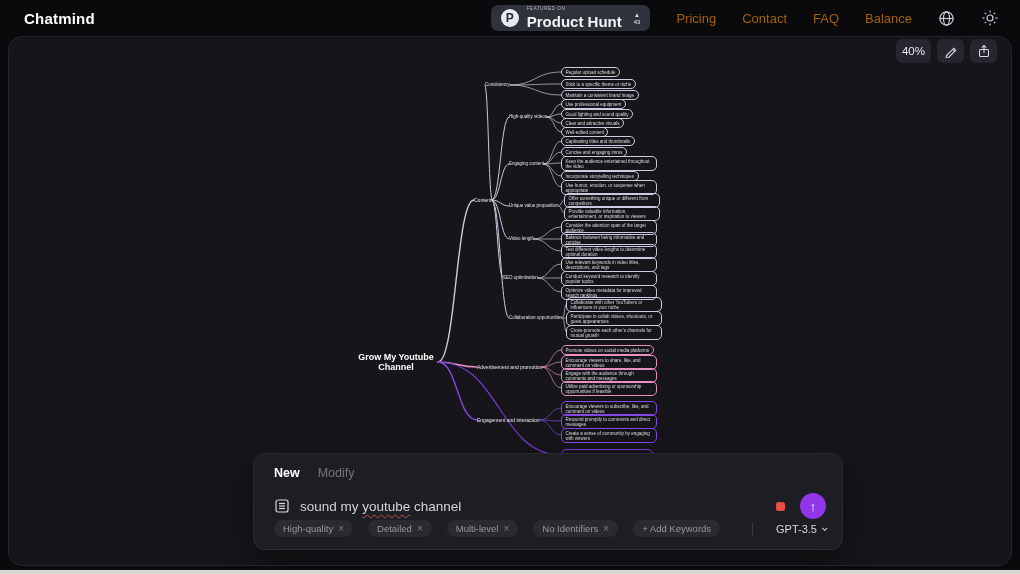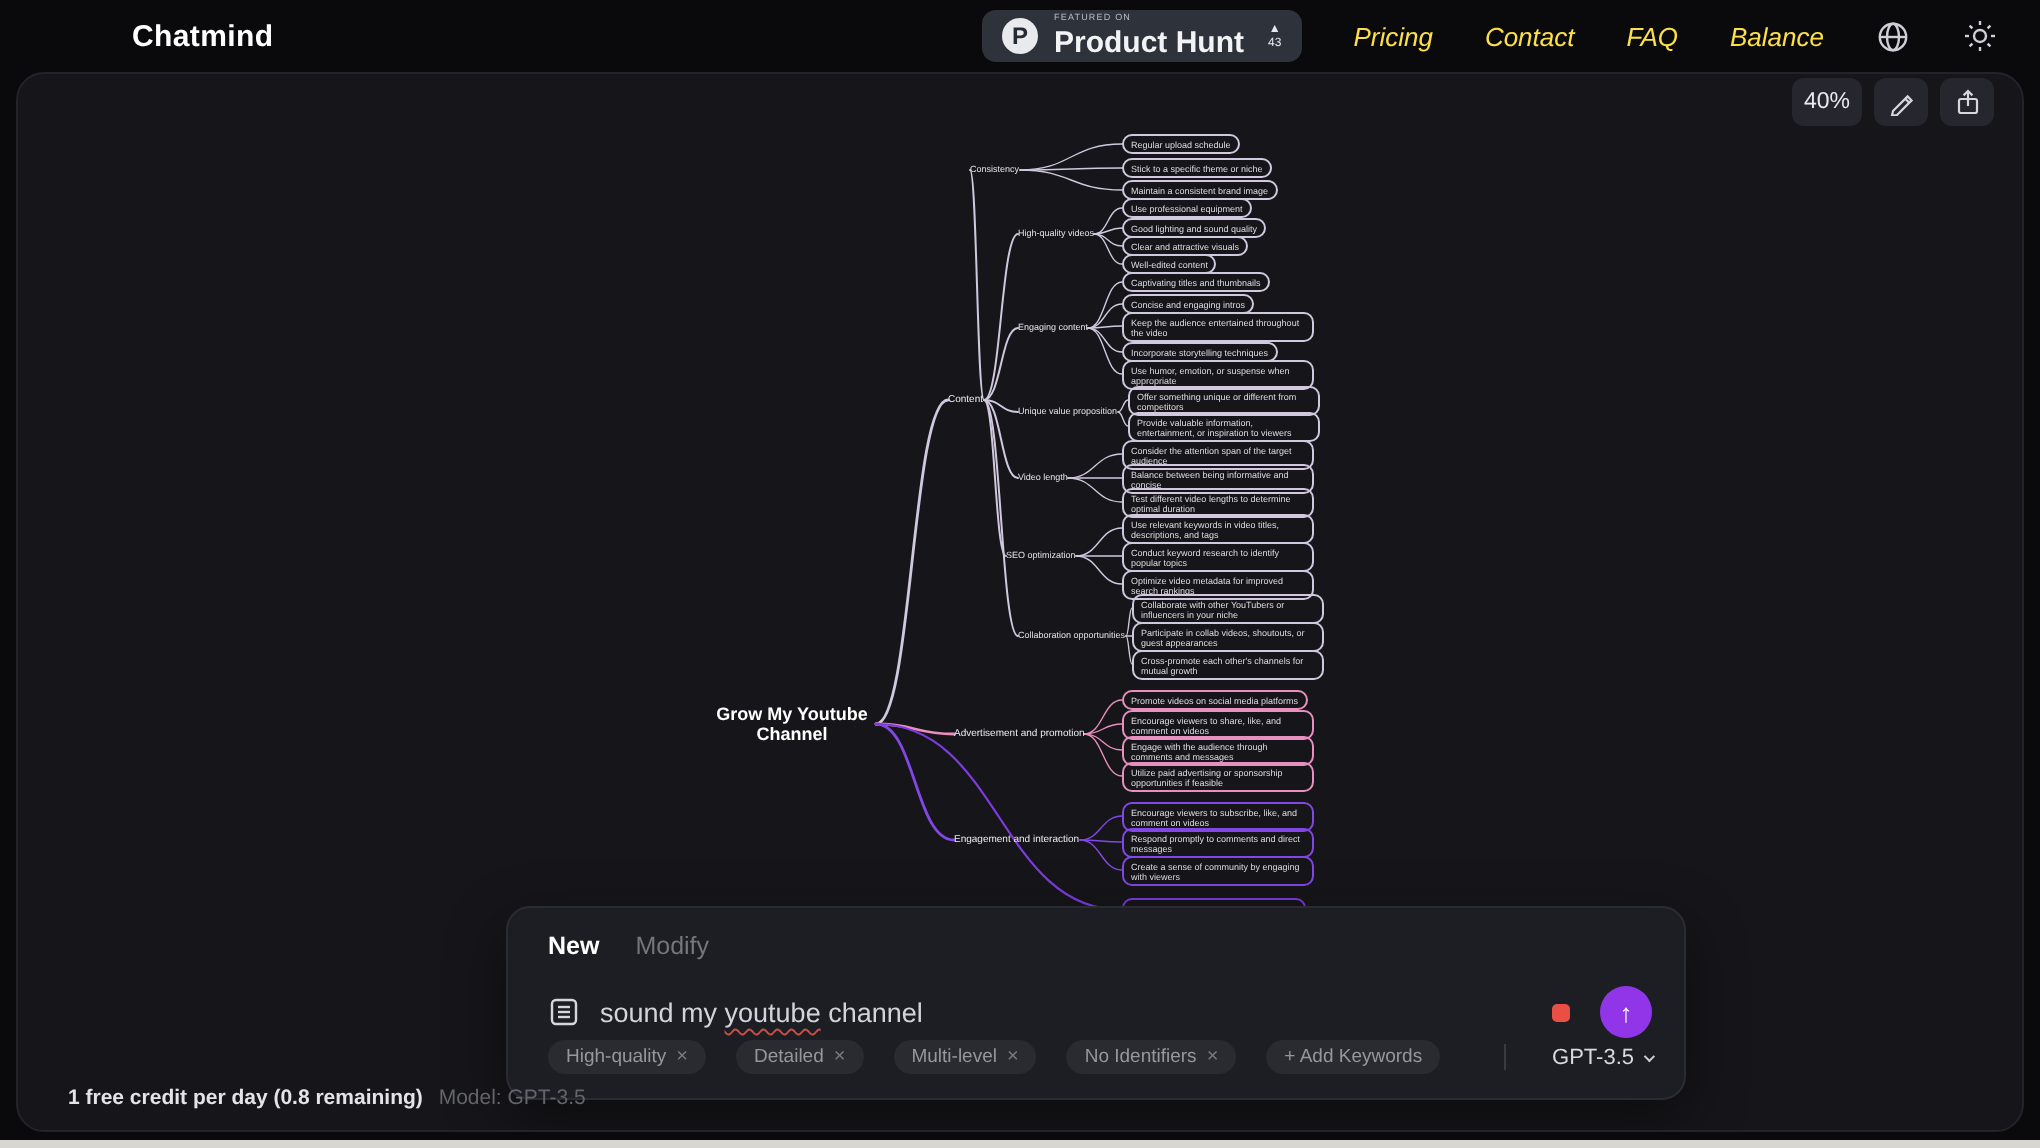--- a/index.html
+++ b/index.html
@@ -1,30 +1,30 @@
 <!DOCTYPE html>
 <html><head>
 <meta charset="utf-8">
 <style>
   * { margin:0; padding:0; box-sizing:border-box; }
   html,body { width:1020px; height:574px; overflow:hidden; }
   body { background:#0a0a0d; font-family:"Liberation Sans", sans-serif; position:relative; }
 
   
-  .header { position:absolute; top:0; left:0; right:0; height:36px; display:flex; align-items:center; justify-content:space-between; padding:0 22px 0 24px;margin-left:42px; }
+  .header { position:absolute; top:0; left:0; right:0; height:36px; display:flex; align-items:center; justify-content:space-between; padding:0 22px 0 24px; }
   .logo { color:#ffffff; font-weight:bold; font-size:15px; letter-spacing:.2px; }
   .header-right { display:flex; align-items:center; gap:26px; }
   .ph-badge { display:flex; align-items:center; gap:8px; background:#2e323a; border-radius:7px; height:26px; padding:0 10px; cursor:pointer; }
   .ph-logo { width:18px; height:18px; border-radius:50%; background:#e9eaee; color:#242a33; font-weight:bold; font-size:12px; display:flex; align-items:center; justify-content:center; }
   .ph-text { display:flex; flex-direction:column; line-height:1; }
   .ph-featured { font-size:4.5px; letter-spacing:.6px; color:#b9bcc4; text-transform:uppercase; margin-bottom:2px; }
   .ph-name { font-size:15px; font-weight:bold; color:#f2f3f5; }
   .ph-votes { display:flex; flex-direction:column; align-items:center; line-height:1; color:#e8e9ec; margin-left:4px; }
   .ph-votes .tri { font-size:6px; } .ph-votes .num { font-size:6px; margin-top:1px; }
-  .nav-link { color:#fde047; font-size:13px; cursor:pointer;font-style:italic; }
+  .nav-link { color:#a16207; font-size:13px; cursor:pointer; }
   .hicon { width:17px; height:17px; display:flex; align-items:center; justify-content:center; cursor:pointer; }
 
   
   .canvas { position:absolute; left:8px; top:36px; width:1004px; height:530px; background:#16161a; border:1px solid #232329; border-radius:14px; overflow:hidden; }
   .mm-links { position:absolute; inset:0; z-index:1; }
   .mm-nodes { position:absolute; inset:0; z-index:2; }
   .mm { position:absolute; }
   .mm.root { font-size:9px; font-weight:bold; color:#ffffff; text-align:center; line-height:10px; }
   .mm.branch { font-size:5px; color:#eceaf2; white-space:nowrap; line-height:6px; }
   .mm.sub { font-size:4.5px; color:#e3e1ea; white-space:nowrap; line-height:5.5px; }
@@ -267,19 +267,15 @@
         </span>
       <span class="tags-spacer"></span>
       <span class="v-div"></span>
       <span class="model-select">
         <span>GPT-3.5</span>
         <span class="chev"></span>
       </span>
     </div>
   </div>
 
-  <div class="credit">
-    <span class="bright">1 free credit per day (0.8 remaining)</span>
-    <span class="dim">Model: GPT-3.5</span>
-  </div>
 </div>
 
 <div class="bottom-strip"></div>
 
 </body></html>

